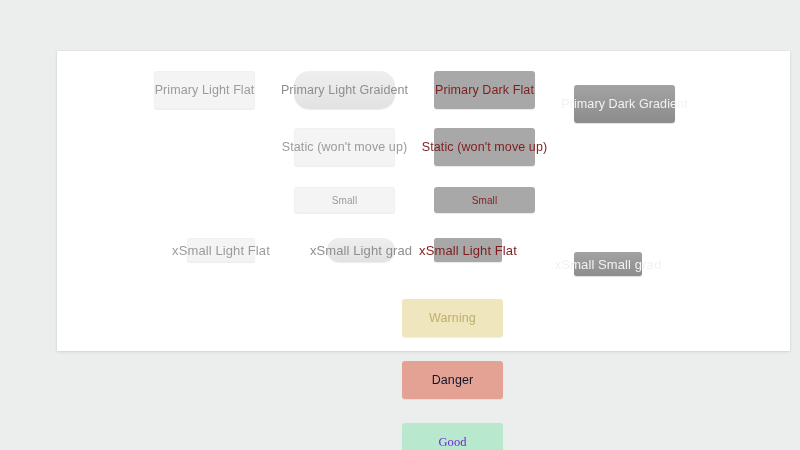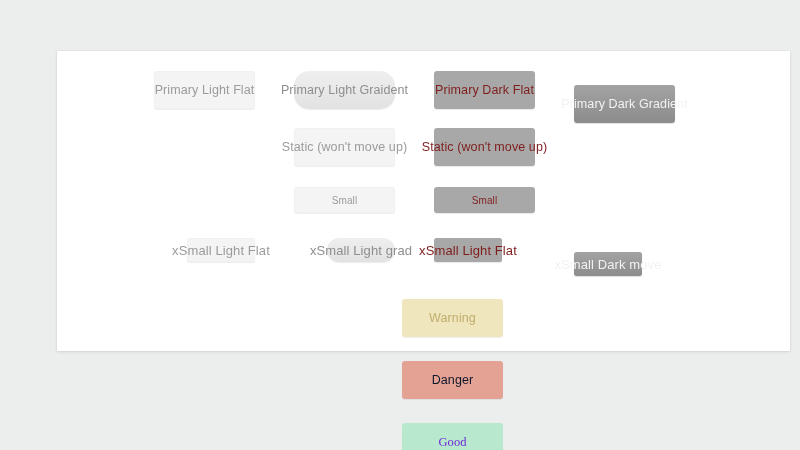--- a/index.html
+++ b/index.html
@@ -207,21 +207,21 @@
         <div class="slot" style="justify-content:flex-end;">
           <button class="btn size-xs v-light-flat">xSmall Light Flat</button>
         </div>
         <div class="slot" style="justify-content:flex-end;">
           <button class="btn size-xs v-light-grad">xSmall Light grad</button>
         </div>
         <div class="slot">
           <button class="btn size-xs v-dark-flat">xSmall Light Flat</button>
         </div>
         <div class="slot">
-          <button class="btn size-xs v-dark-grad">xSmall Dark move</button>
+          <button class="btn size-xs v-dark-grad">xSmall Small grad</button>
         </div>
       </div>
 
       <div class="btn-row row-colors">
         <div class="slot">
           <button class="btn size-color v-warning">Warning</button>
         </div>
         <div class="slot">
           <button class="btn size-color v-danger">Danger</button>
         </div>

